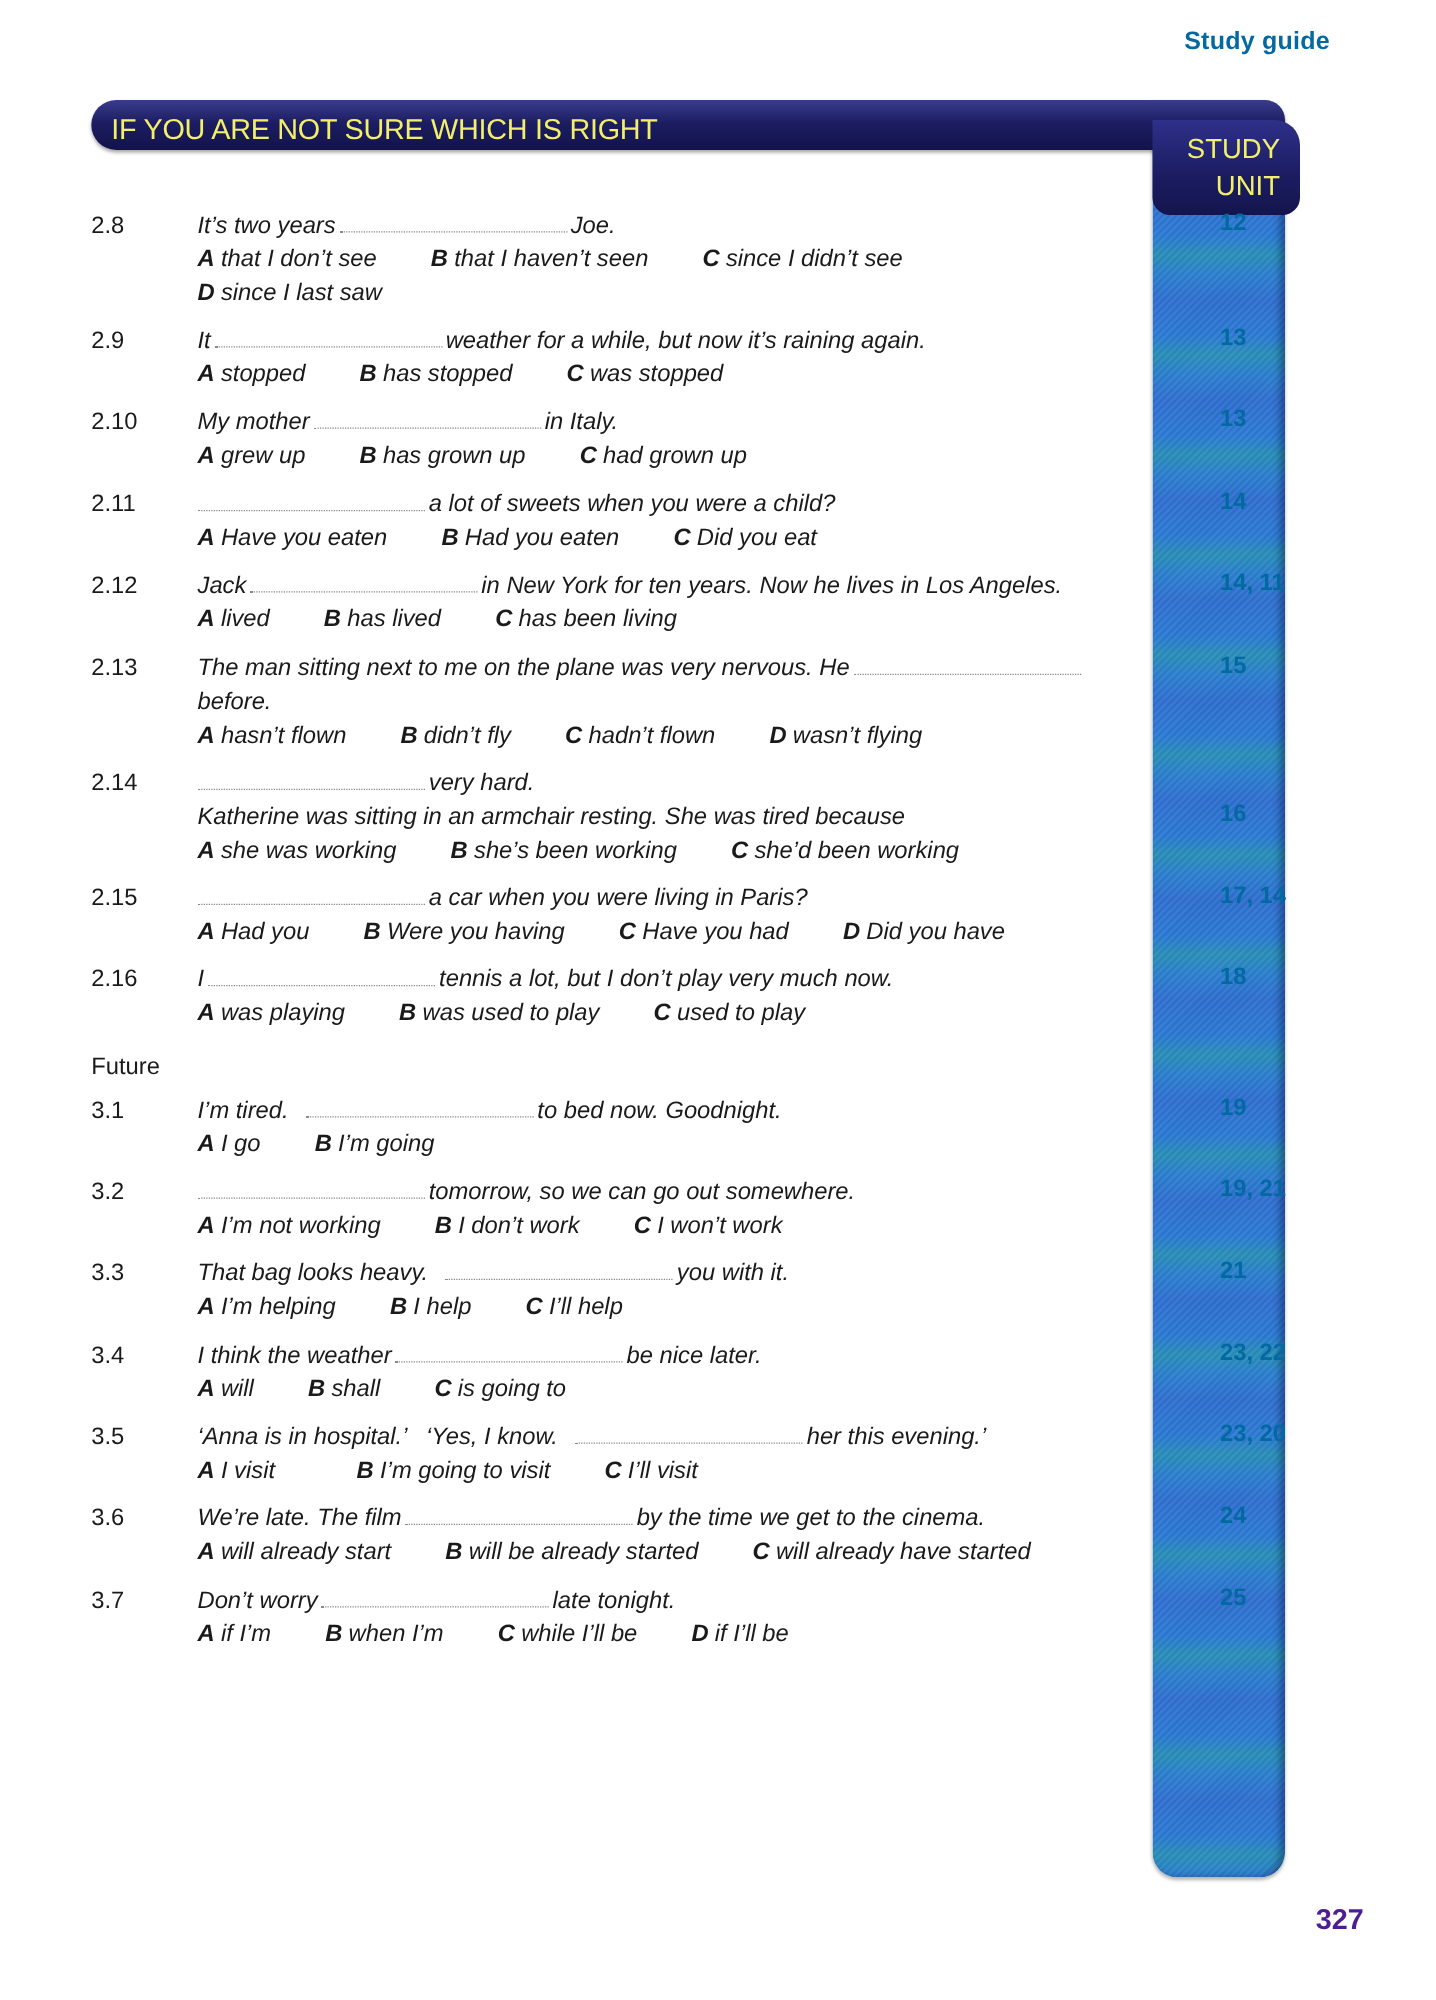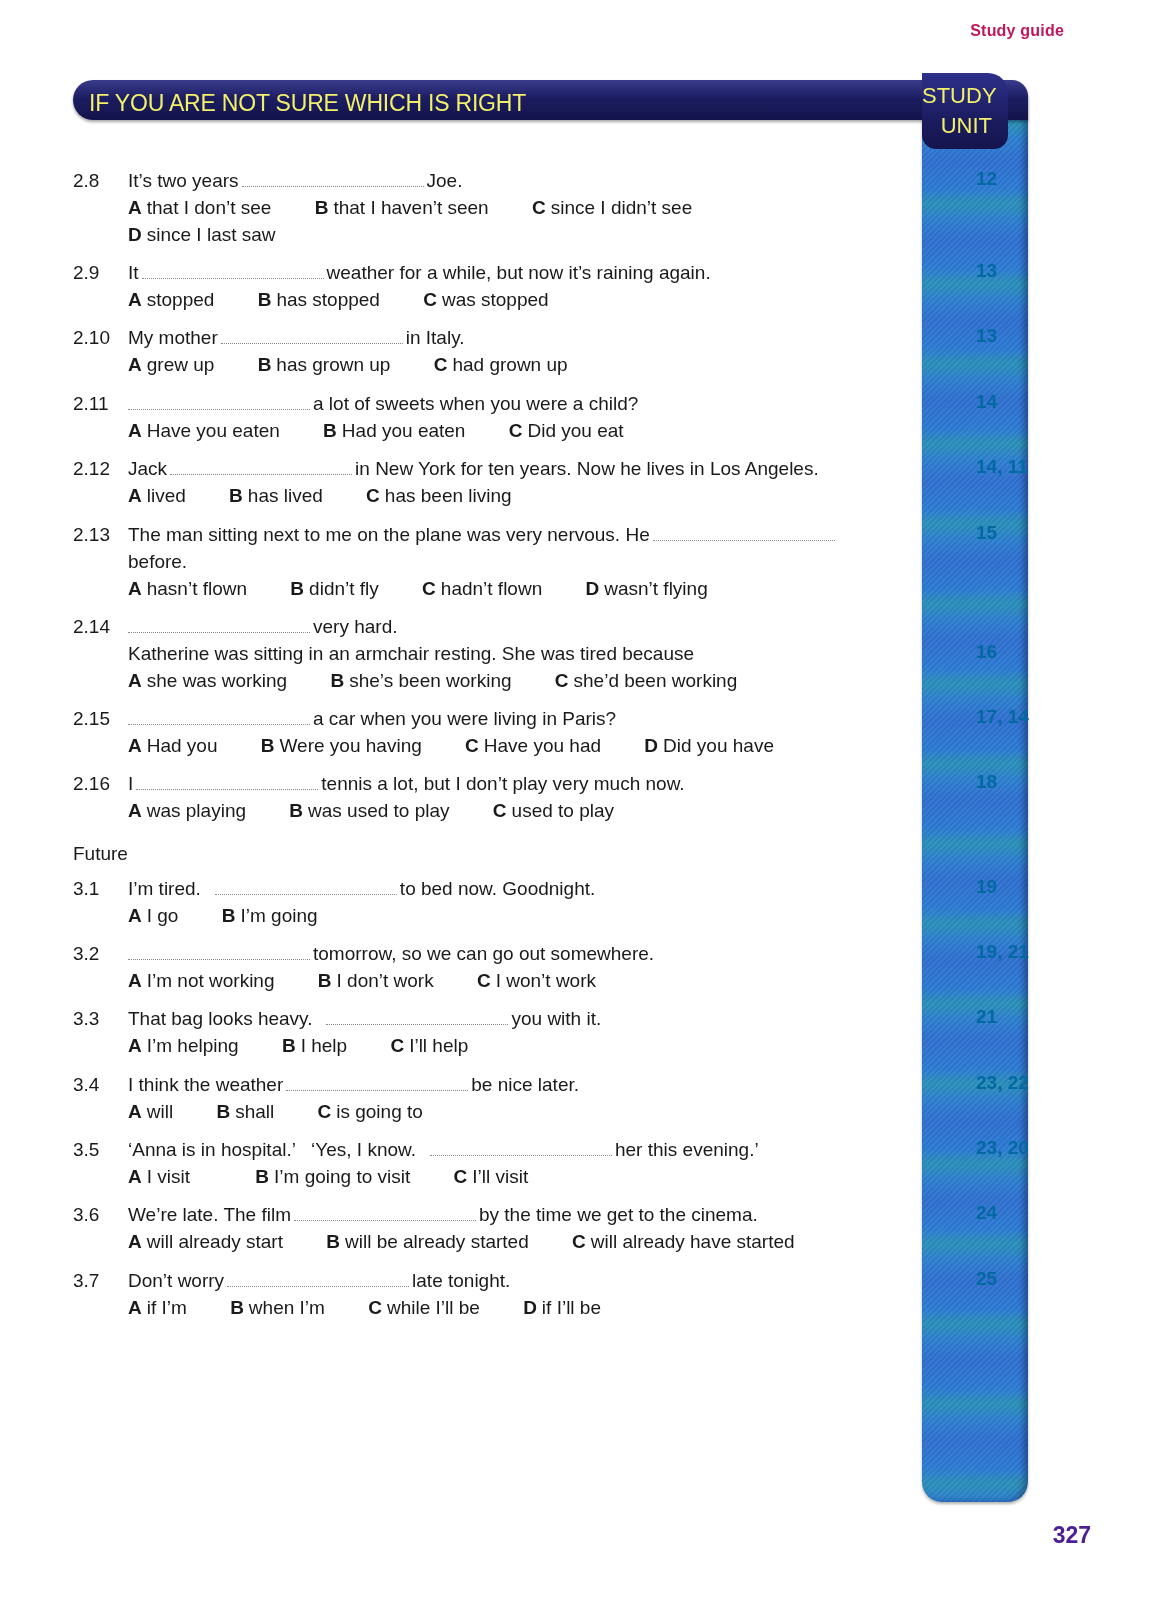--- a/index.html
+++ b/index.html
@@ -1,36 +1,36 @@
 <!DOCTYPE html>
 <html><head>
 <meta charset="utf-8">
 <style>
   html, body { margin:0; padding:0; background:#ffffff; }
   body { width:1149px; height:1600px; position:relative; overflow:hidden;
          font-family:"Liberation Sans", "DejaVu Sans", sans-serif; color:#1a1a1a; }
-  .running-head { position:absolute; top:22px; right:85px; font-size:16px; font-weight:bold; color:#be185d; letter-spacing:0.2px; }
+  .running-head { position:absolute; top:22px; right:85px; font-size:20px; font-weight:bold; color:#0369a1; letter-spacing:0.2px; }
   .banner { position:absolute; left:73px; top:80px; width:955px; height:40px;
             background:linear-gradient(180deg,#3a3c8c 0%,#1c1d62 45%,#12134a 100%);
             border-radius:25px 20px 0 25px; box-shadow:0 2px 3px rgba(0,0,0,0.35); }
   .banner-title { position:absolute; left:16px; top:10px; font-size:23px; color:#f2ef6a; font-weight:normal; letter-spacing:-0.2px; }
   .unit-col { position:absolute; left:922px; top:80px; width:106px; height:1422px;
               background:
                 repeating-linear-gradient(135deg, rgba(255,255,255,0.05) 0 2px, rgba(0,0,0,0.03) 2px 4px),
                 repeating-linear-gradient(180deg, #2f6fd0 0px, #2b7ad4 28px, #2a8fb8 44px, #2c7fd0 60px, #2f6fd0 80px);
               border-radius:0 20px 20px 20px; box-shadow:inset -4px 0 6px rgba(0,0,40,0.35), 0 2px 3px rgba(0,0,0,0.3); }
-  .unit-head { position:absolute; left:922px; top:73px; width:86px; height:76px;
+  .unit-head { position:absolute; left:922px; top:96px; width:118px; height:76px;
                background:linear-gradient(180deg,#2e308a 0%,#1b1c60 60%,#14154d 100%);
                border-radius:0 20px 14px 14px; }
   .unit-head span { display:block; text-align:right; padding-right:16px; color:#f2ef6a; font-size:22px; line-height:30px; }
   .unit-head span:first-child { padding-top:8px; }
   .unit-ref { position:absolute; left:940px; color:#0369a1; font-weight:bold; font-size:19px;margin-left:36px; }
   .q { position:absolute; left:73px; width:840px; font-size:19px; line-height:27px; }
   .q-num { position:absolute; left:0; top:0; }
-  .q-body { margin-left:55px; }
+  .q-body { margin-left:85px;font-style:italic; }
   .blank { display:inline-block; border-bottom:1px dotted #888; width:182px; height:14px; margin:0 3px; vertical-align:baseline; }
   .opts span.opt { margin-right:38px; white-space:nowrap; }
   .opts b { font-weight:bold; margin-right:5px; }
   .section-head { position:absolute; left:73px; top:843px; font-size:19px; }
   .page-num { position:absolute; right:58px; top:1522px; font-size:23px; font-weight:bold; color:#4c1d95; }
 </style>
 </head>
 <body>
 
 <div class="running-head">Study guide</div>

